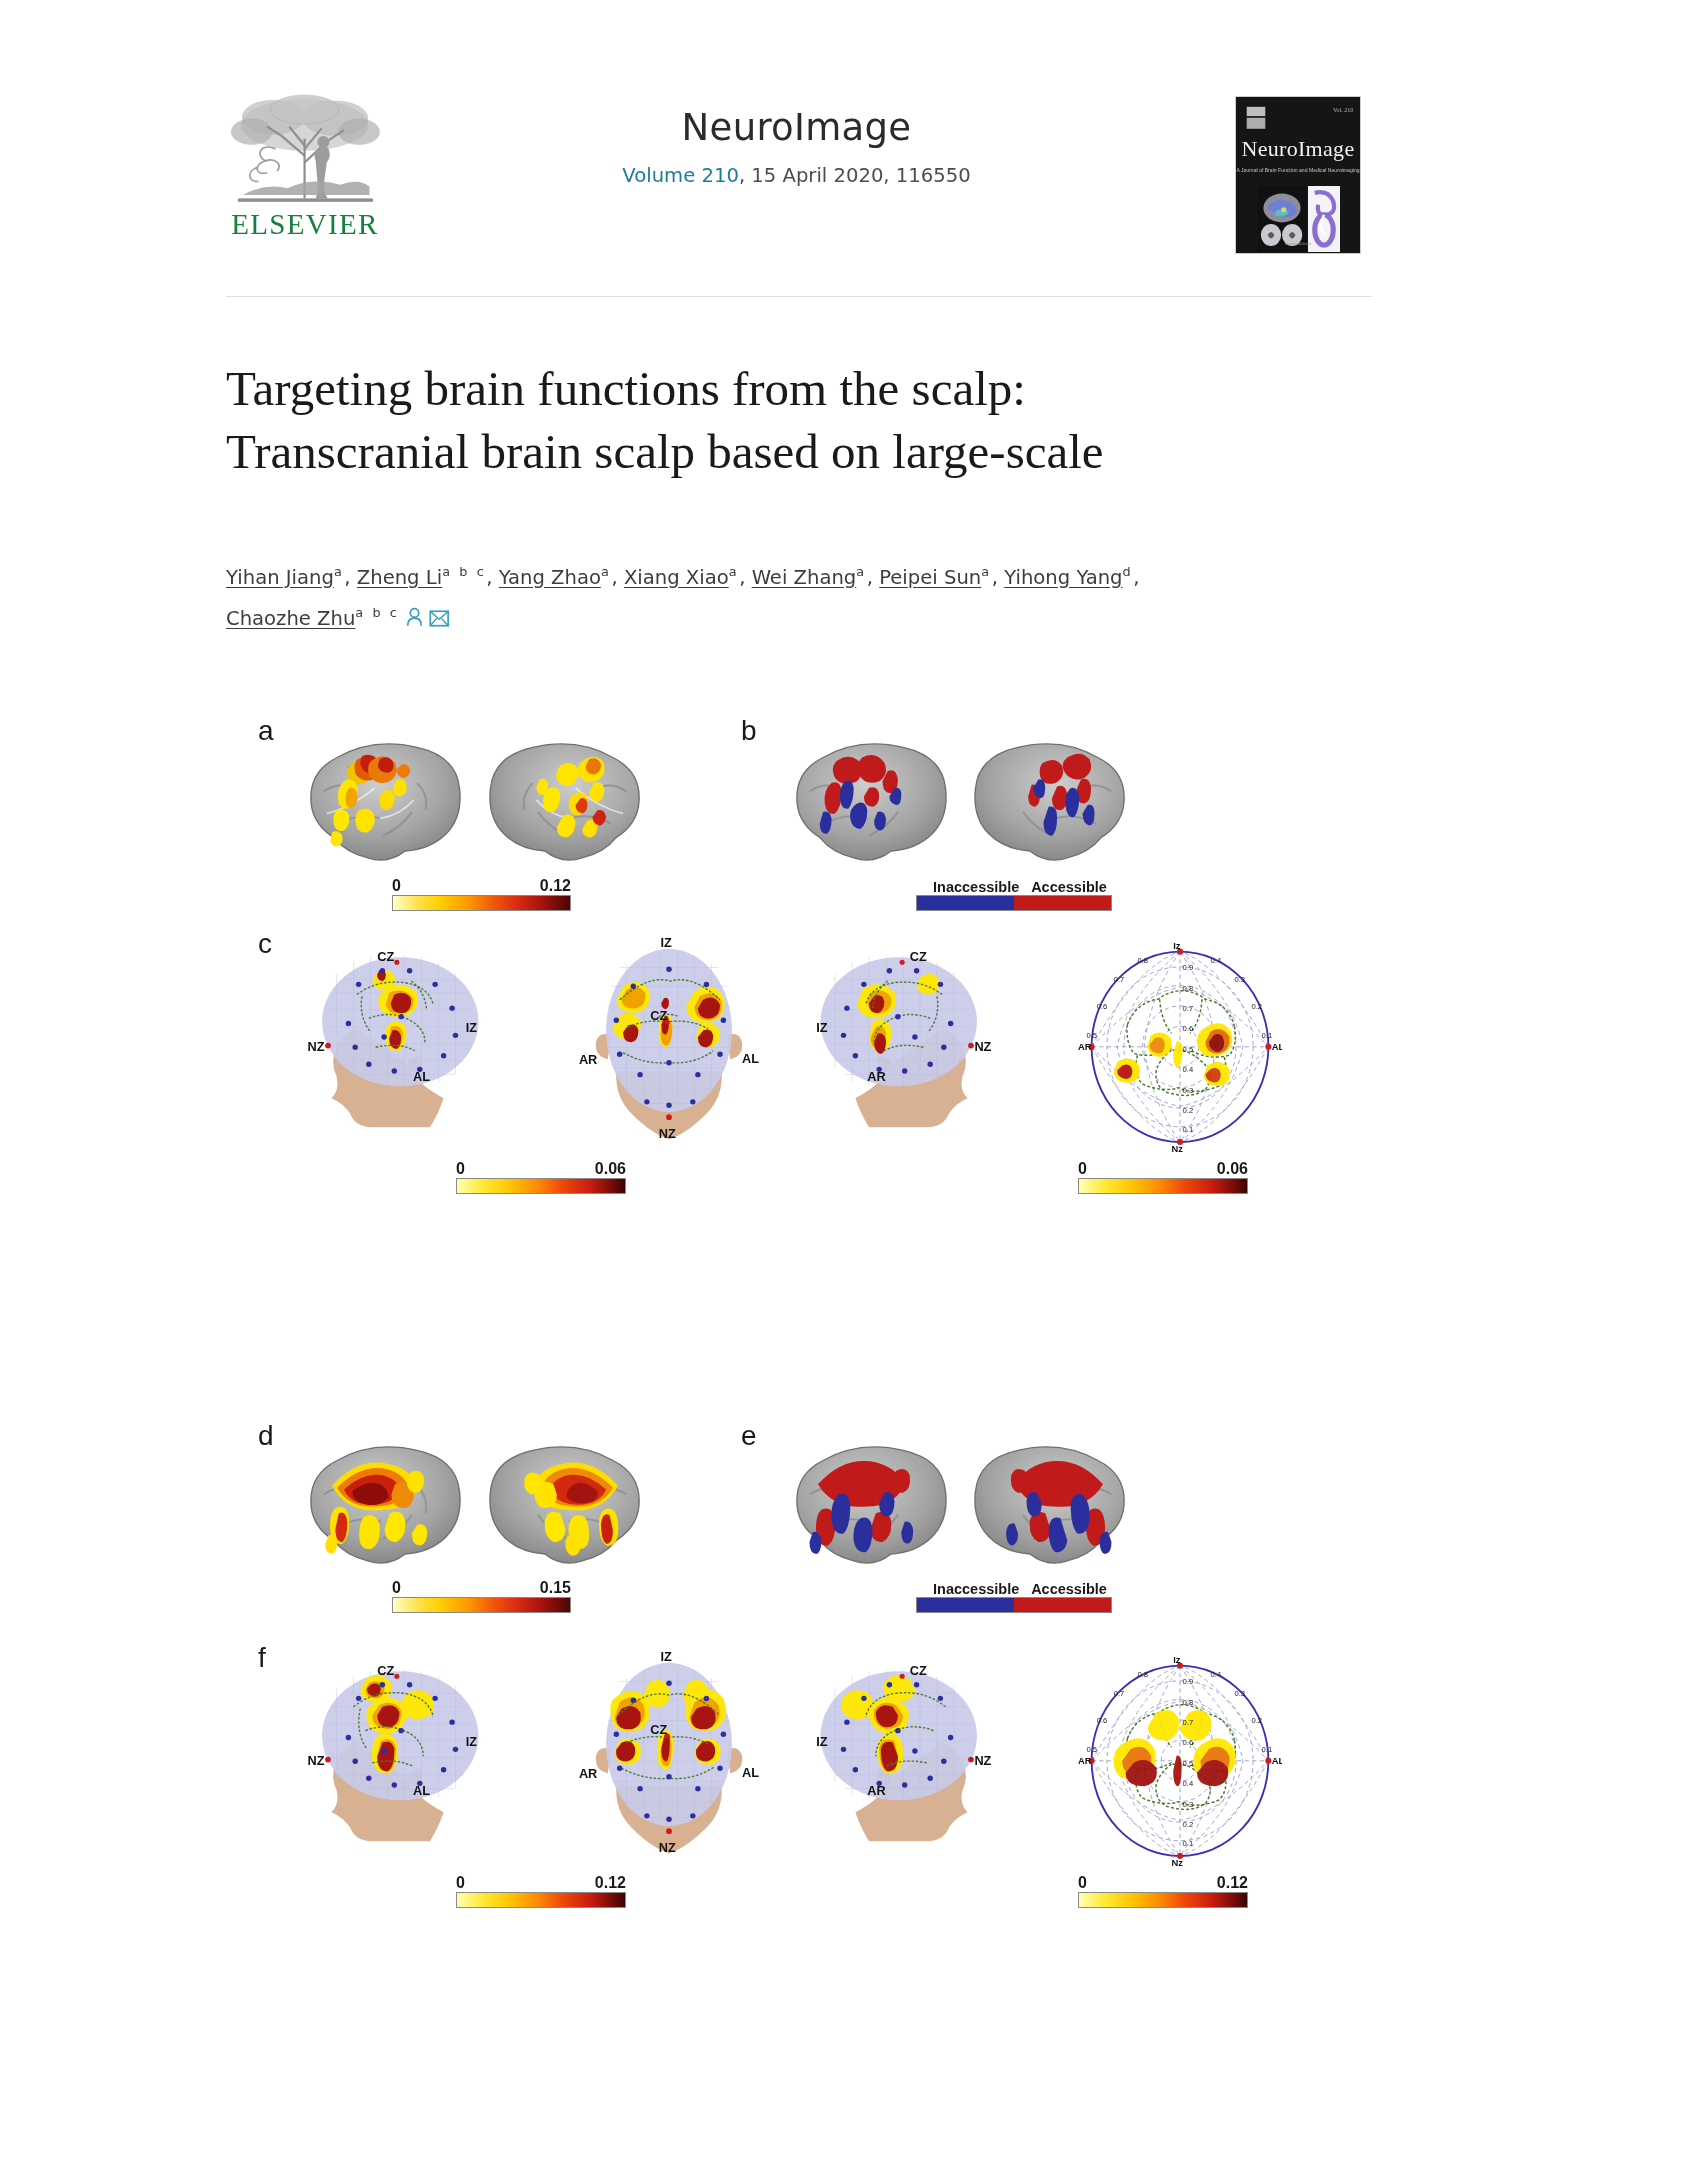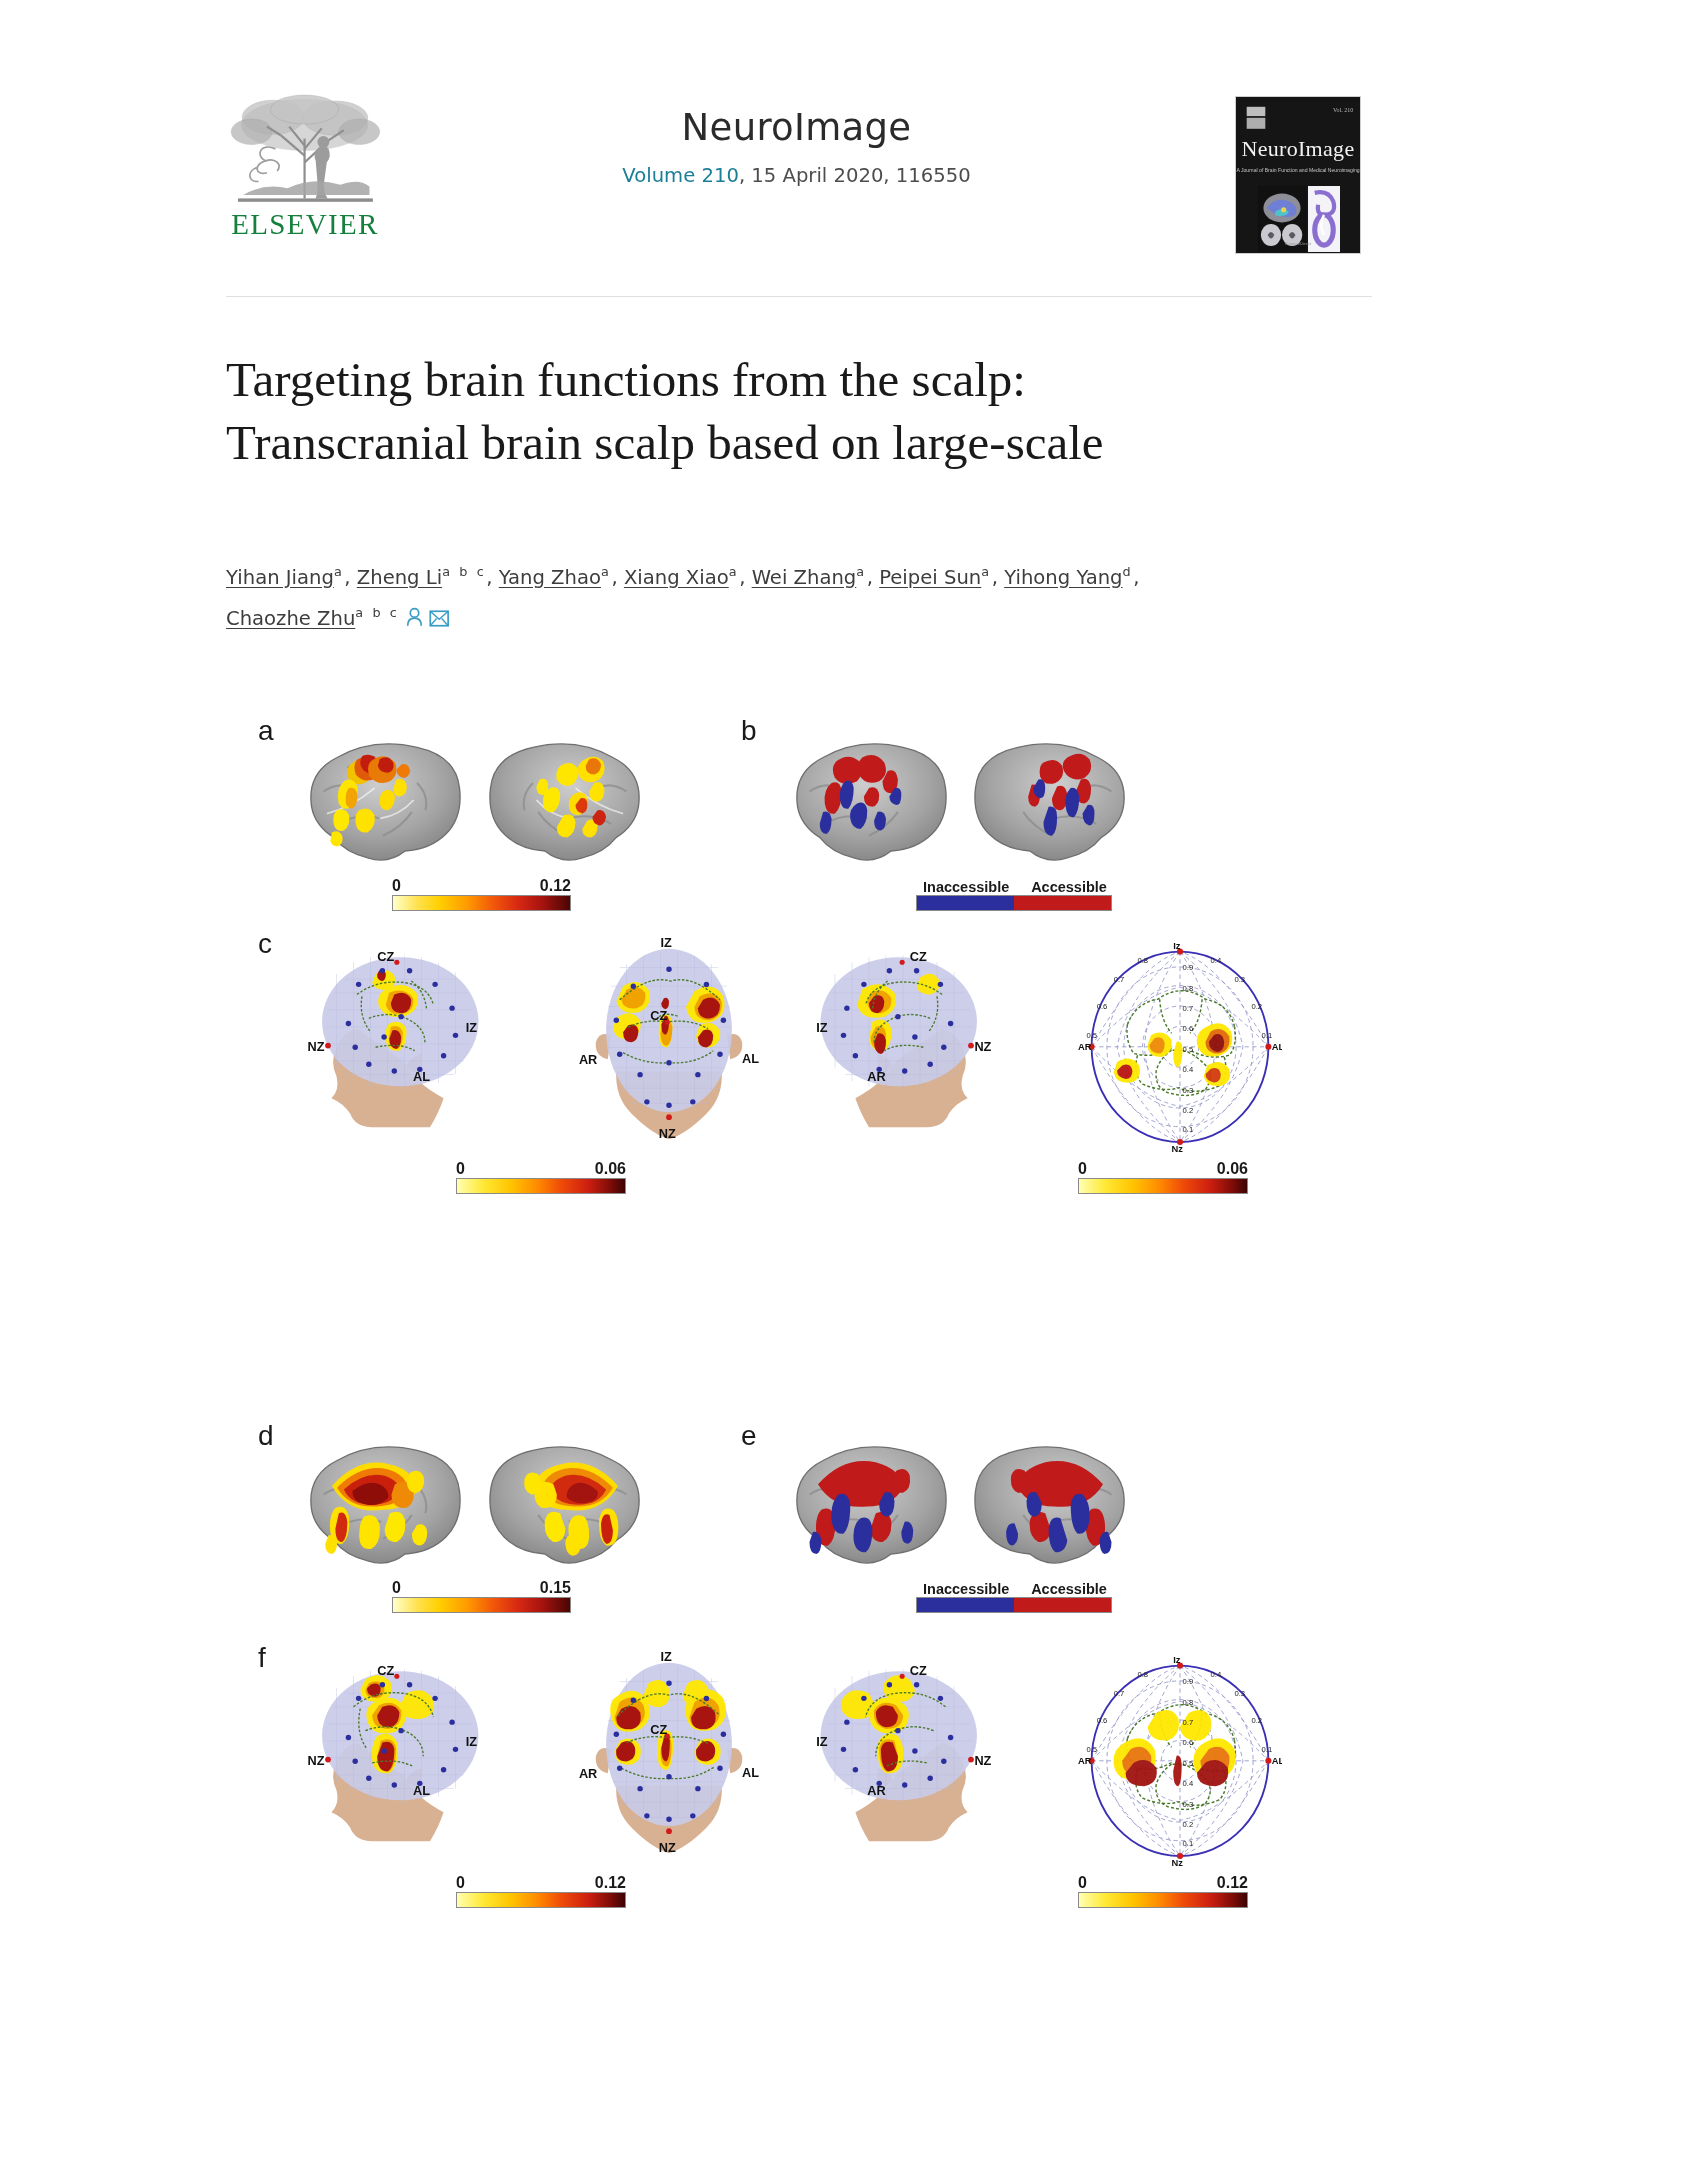--- a/index.html
+++ b/index.html
@@ -40,21 +40,21 @@
   }
   .cover-strap { position:absolute; left:0; top:70px; width:100%; text-align:center; color:#c6c6c6; font-size:5.1px; line-height:7.7px; }
   .cover-imgs { position:absolute; left:22px; top:89px; width:82px; height:66px; display:flex; gap:1.7px; }
   .cover-imL { width:48px; height:66px; background:#0c0c0c; position:relative; overflow:hidden; }
   .cover-imR { width:32px; height:66px; background:#f4f3f7; position:relative; overflow:hidden; }
   .cover-foot { position:absolute; left:0; bottom:6.8px; width:100%; text-align:center; font-size:4.3px; color:#9a9a9a; }
   .header-rule { position:absolute; left:226px; top:296px; width:1146px; height:0.9px; background:#e0e0e0; }
 
   
   .paper-title {
-    position:absolute; left:226px; top:315px; width:1107px;
+    position:absolute; left:226px; top:324px; width:1107px;
     font-family:"Liberation Serif", serif; font-weight:400;
     font-size:49px; line-height:63px; color:#1a1a1a;
   }
   .authors {
     position:absolute; left:226px; top:554px; width:1124px;
     font-family:"DejaVu Sans", sans-serif; font-size:19.6px; line-height:36px; color:#3d3d3d;
   }
   .authors .au { text-decoration:underline; text-underline-offset:3.4px; }
   .authors sup { font-size:12.8px; letter-spacing:2.6px; }
   .ic { display:inline-block; vertical-align:-2.6px; margin-left:5.1px; }
@@ -78,21 +78,21 @@
   
   .cbar { position:absolute; }
   .cbar .bar { height:16px; width:100%; border:0.9px solid #8a8a8a; }
   .cbar .hot { background:linear-gradient(to right,#ffffcc 0%,#ffe14d 14%,#ffd000 26%,#ff9a00 42%,#f25a09 56%,#d92a13 70%,#a8130f 84%,#4a0604 100%); }
   .cbar .hot2 { background:linear-gradient(to right,#ffffb2 0%,#ffe833 16%,#ffc400 32%,#ff8a00 48%,#ef4b08 62%,#cd1f10 78%,#7a0b07 92%,#3a0403 100%); }
   .cbar .binary { background:linear-gradient(to right,#2b2f9e 0%,#2b2f9e 50%,#c01a1a 50%,#c01a1a 100%); }
   .cbar .labels { position:relative; height:20.4px; font-family:"Liberation Sans", sans-serif; font-weight:700; font-size:16px; color:#1a1a1a; }
   .cbar .labels .l { position:absolute; left:0; bottom:0; }
   .cbar .labels .r { position:absolute; right:0; bottom:0; }
   .cbar .labels.bin { font-size:14.5px; }
-  .cbar .labels.bin .l { left:7px;margin-top:29px; }
+  .cbar .labels.bin .l { left:17px;margin-top:29px; }
   .cbar .labels.bin .r { right:5.1px; }
 
   
   .head { position:absolute; }
   .head svg { display:block; }
   .lm { font-family:"Liberation Sans", sans-serif; font-weight:700; font-size:15px; fill:#111; }
 
   
   .polar { position:absolute; }
   .polar svg { display:block; }

